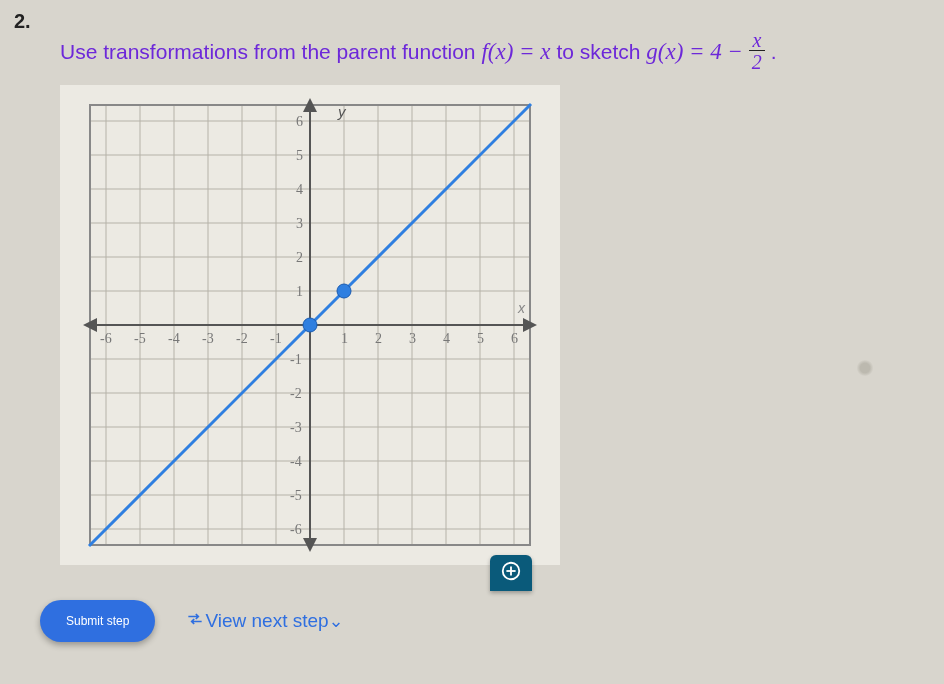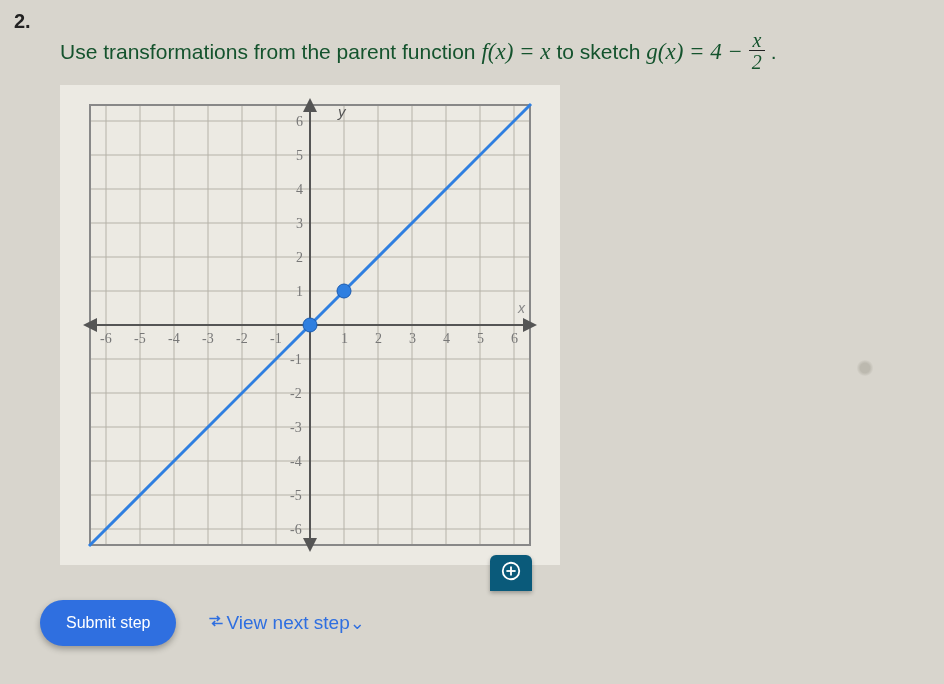--- a/index.html
+++ b/index.html
@@ -18,21 +18,21 @@
     font-size: 20px;
     font-weight: bold;
     color: #222;
   }
   .prompt {
     position: absolute;
     top: 32px;
     left: 60px;
     right: 28px;
     font-size: 21px;
-    color: #14532d;
+    color: #6d28d9;
     line-height: 1.4;
   }
   .math-i { font-style: italic; font-family: 'Times New Roman', serif; font-size: 23px; }
   .fraction {
     display: inline-block;
     vertical-align: middle;
     text-align: center;
     font-family: 'Times New Roman', serif;
     font-size: 20px;
     font-style: italic;
@@ -71,21 +71,21 @@
     position: absolute;
     top: 600px;
     left: 40px;
     display:flex;
     align-items:center;
     gap: 30px;
   }
   .submit-btn {
     background: #2f6fe0;
     color: #fff;
-    font-size: 16px;
+    font-size: 12px;
     padding: 14px 26px;
     border: none;
     border-radius: 26px;
     box-shadow: 0 3px 6px rgba(0,0,0,0.3);
     cursor: pointer;
   }
   .view-next {
     color: #2f6fe0;
     font-size: 19px;
     display:flex;

